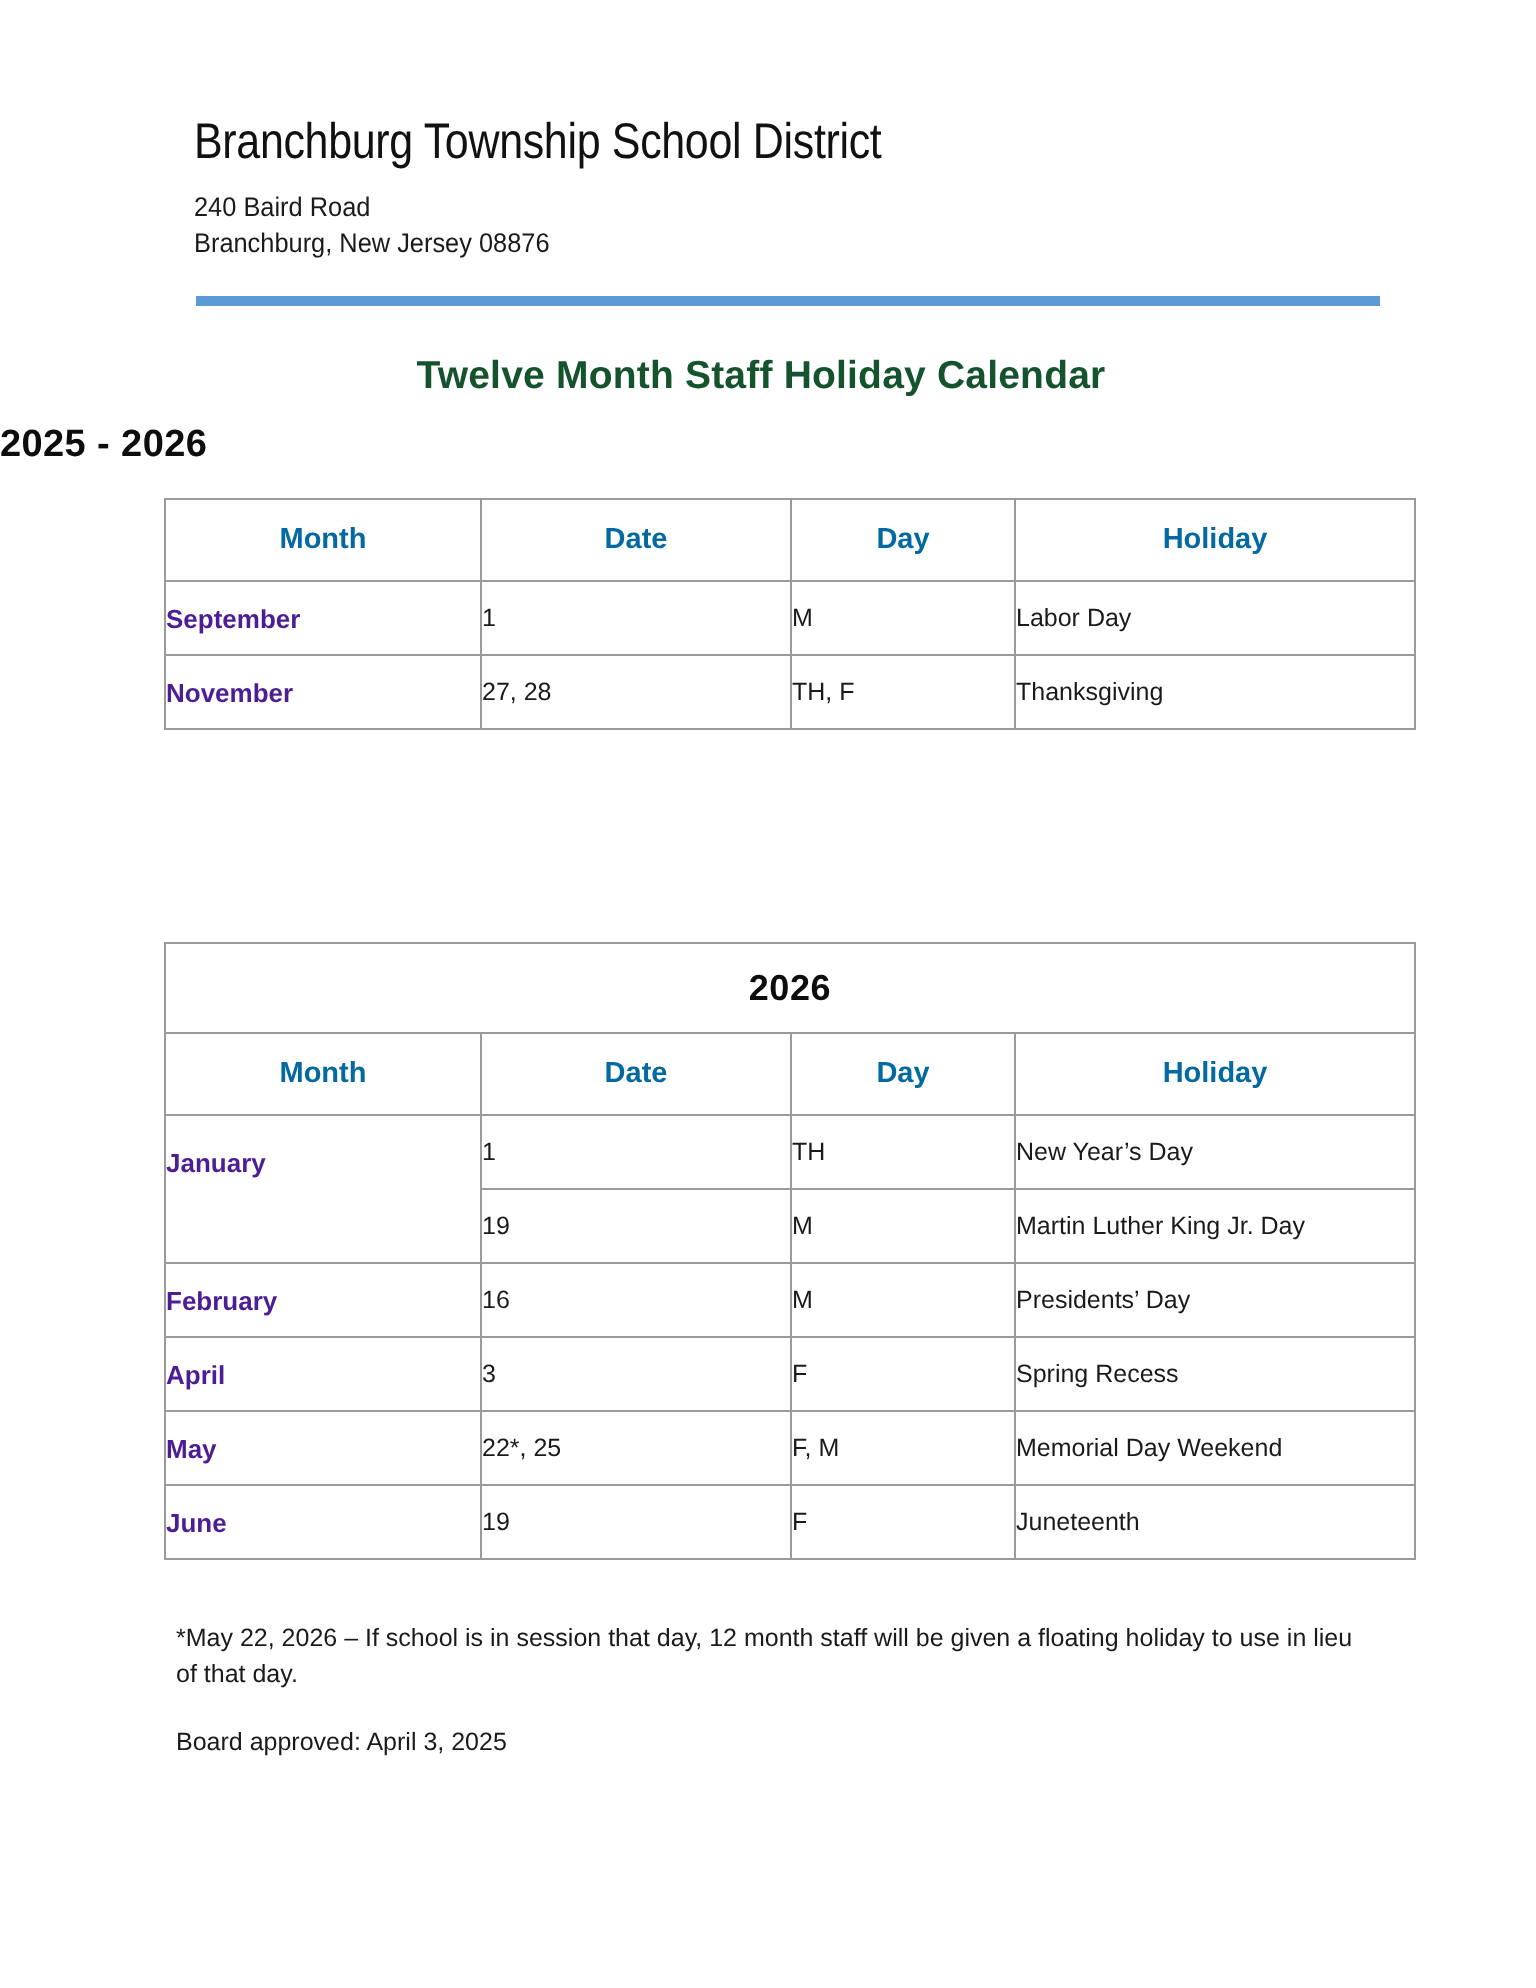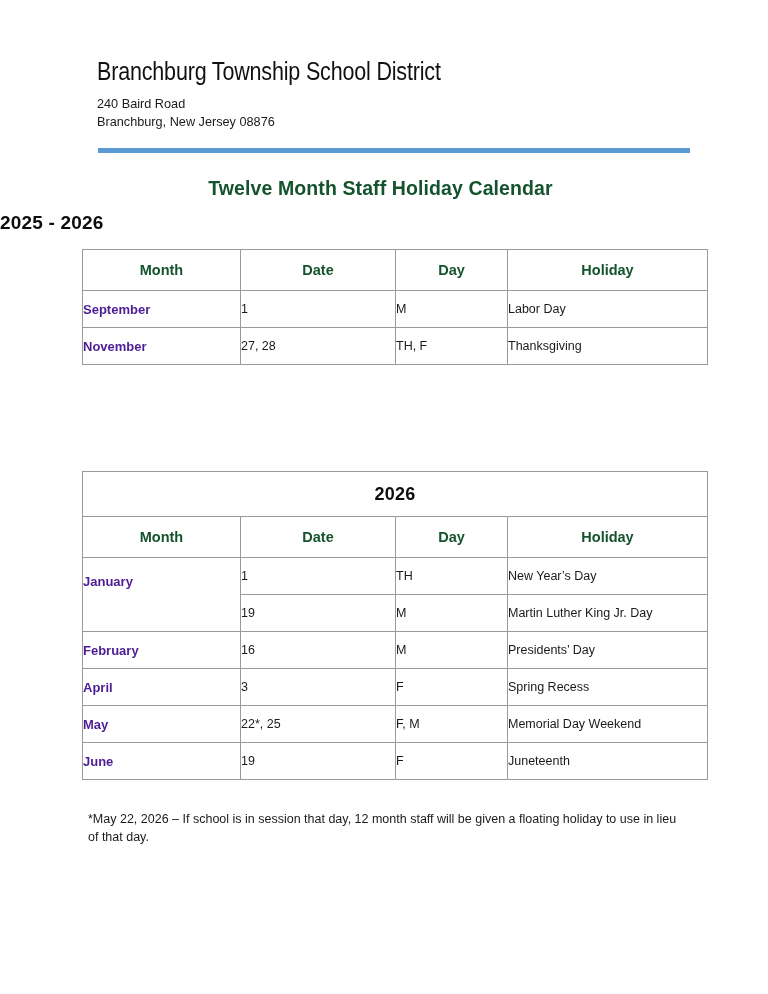--- a/index.html
+++ b/index.html
@@ -101,21 +101,21 @@
     height: 44px;
     color: #0d0d0d;
     letter-spacing: 0.3px;
   }
 
   .col-head {
     text-align: center;
     font-size: 14.5px;
     font-weight: bold;
     height: 40px;
-    color: #14532d;
+    color: #0369a1;
   }
 
   .month-cell {
     font-size: 13px;
     font-weight: bold;
     padding-left: 10px;
     color: #4c1d95;
     margin-left: 44px;
   }
   .month-cell.span {
@@ -246,13 +246,14 @@
       <td class="month-cell">June</td>
       <td class="data-cell">19</td>
       <td class="data-cell">F</td>
       <td class="data-cell">Juneteenth</td>
     </tr>
   </tbody>
 </table>
 
 <div class="notes">
   <p>*May 22, 2026 – If school is in session that day, 12 month staff will be given a floating holiday to use in lieu of that day.</p>
+  <p>Board approved:  April 3, 2025</p>
 </div>
 
 </body></html>

